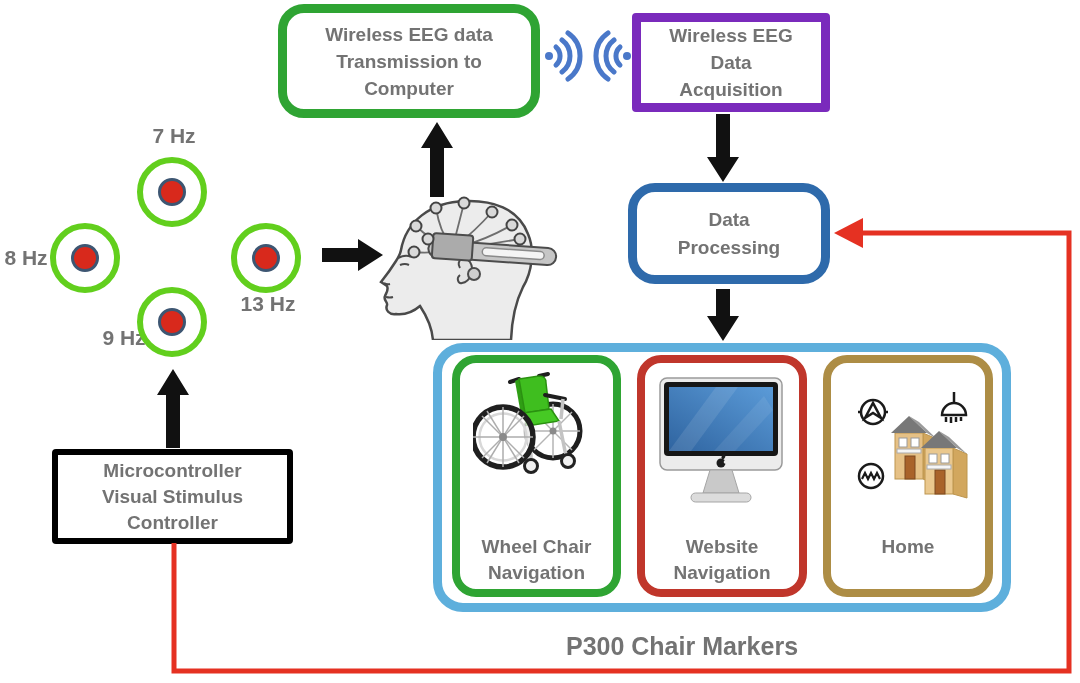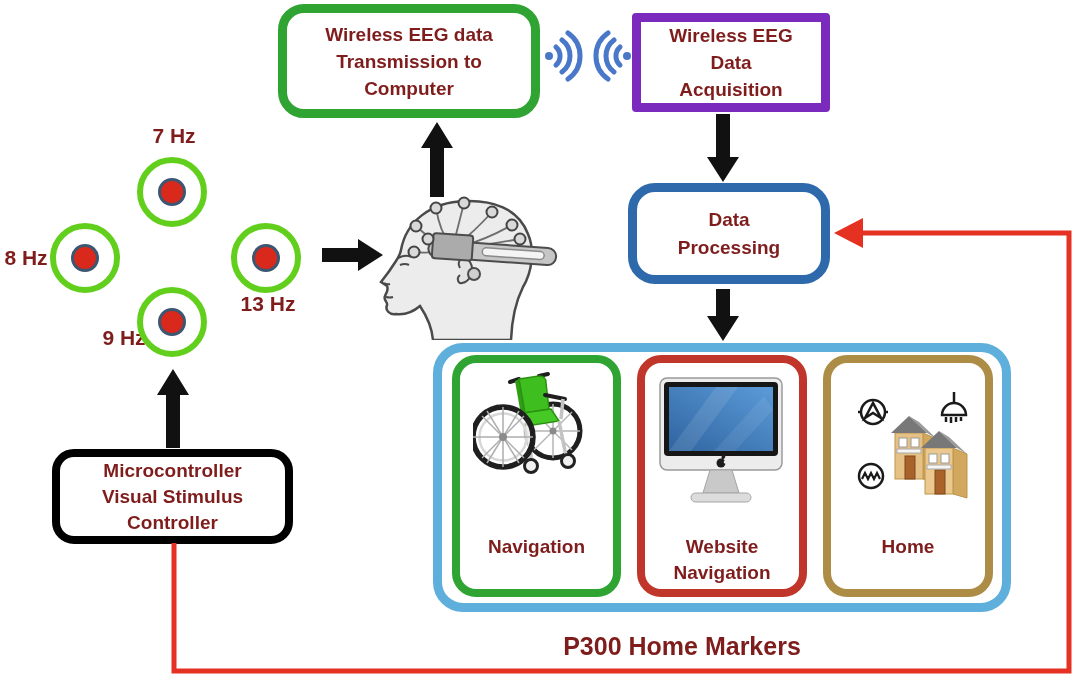--- a/index.html
+++ b/index.html
@@ -1,26 +1,26 @@
 <!DOCTYPE html>
 <html><head>
 <meta charset="utf-8">
 <style>
   html,body{margin:0;padding:0;background:#fff;}
   #canvas{position:relative;width:1080px;height:683px;background:#ffffff;overflow:hidden;
-          font-family:"Liberation Sans",sans-serif;font-weight:bold;color:#7f1d1d;}
+          font-family:"Liberation Sans",sans-serif;font-weight:bold;color:#737373;}
   .rbox{position:absolute;background:#fff;box-sizing:border-box;display:flex;flex-direction:column;
         justify-content:center;align-items:center;text-align:center;}
   .rbox .bl{white-space:nowrap;}
   .box-3l{font-size:19px;line-height:27px;}
   .box-2l{font-size:19px;line-height:28px;}
   #box-transmission{left:278px;top:4px;width:262px;height:114px;border:9px solid #2fa433;border-radius:26px;}
   #box-acquisition{left:632px;top:13px;width:198px;height:99px;border:9px solid #7a2abc;border-radius:4px;}
   #box-processing{left:628px;top:183px;width:202px;height:101px;border:9px solid #2e6aab;border-radius:27px;}
-  #box-controller{left:52px;top:449px;width:241px;height:95px;border:8px solid #000000;border-radius:22px;font-size:19px;line-height:26px;}
+  #box-controller{left:52px;top:449px;width:241px;height:95px;border:6px solid #000000;border-radius:4px;font-size:19px;line-height:26px;}
   #outputs-container{left:433px;top:343px;width:578px;height:269px;border:9px solid #5eafdc;border-radius:30px;position:absolute;background:#fff;box-sizing:border-box;}
   .out-box{position:absolute;top:355px;height:242px;background:#fff;box-sizing:border-box;border-radius:24px;}
   #out-wheelchair{left:452px;width:169px;border:8px solid #2fa433;}
   #out-website{left:637px;width:170px;border:8px solid #c0362b;}
   #out-home{left:823px;width:170px;border:8px solid #ad8d45;}
   .out-label{position:absolute;top:534px;font-size:19px;line-height:26px;text-align:center;}
   #lbl-wheelchair{left:452px;width:169px;}
   #lbl-website{left:637px;width:170px;}
   #lbl-home{left:823px;width:170px;}
   .stim-circle{position:absolute;width:58px;height:58px;border:6px solid #62cf1d;border-radius:50%;
@@ -218,31 +218,32 @@
     <rect x="80" y="60" width="28" height="46" fill="#eac88e" stroke="#bd964f" stroke-width="1"></rect>
     <polygon points="112,60 122,66 104,49 94,43" fill="#9a9a9a"></polygon>
     <polygon points="76,60 94,43 112,60" fill="#787878"></polygon>
     <rect x="90" y="82" width="10" height="24" fill="#a9632a" stroke="#7d4a20" stroke-width="1"></rect>
     <rect x="84" y="66" width="8" height="9" fill="#fff" stroke="#9a9a9a" stroke-width="1"></rect>
     <rect x="96" y="66" width="8" height="9" fill="#fff" stroke="#9a9a9a" stroke-width="1"></rect>
     <rect x="82" y="77" width="24" height="4" fill="#f5f5f5" stroke="#aaa" stroke-width="1"></rect>
   </svg>
 
   <div class="out-label" id="lbl-wheelchair">
+    <div class="bl">Wheel Chair</div>
     <div class="bl">Navigation</div>
   </div>
   <div class="out-label" id="lbl-website">
     <div class="bl">Website</div>
     <div class="bl">Navigation</div>
   </div>
   <div class="out-label" id="lbl-home">
     <div class="bl">Home</div>
   </div>
 
-  <div id="p300-label">P300 Home Markers</div>
+  <div id="p300-label">P300 Chair Markers</div>
 
   <svg class="overlay" width="1080" height="683" viewBox="0 0 1080 683">
     <g fill="#111111">
       <polygon points="430,197 430,148 421,148 437,122 453,148 444,148 444,197"></polygon>
       <polygon points="716,114 716,157 707,157 723,182 739,157 730,157 730,114"></polygon>
       <polygon points="716,289 716,316 707,316 723,341 739,316 730,316 730,289"></polygon>
       <polygon points="166,448 166,395 157,395 173,369 189,395 180,395 180,448"></polygon>
       <polygon points="322,248 358,248 358,239 383,255 358,271 358,262 322,262"></polygon>
     </g>
     <polyline points="174,543 174,671 1069,671 1069,233 848,233" fill="none" stroke="#e53122" stroke-width="5"></polyline>

